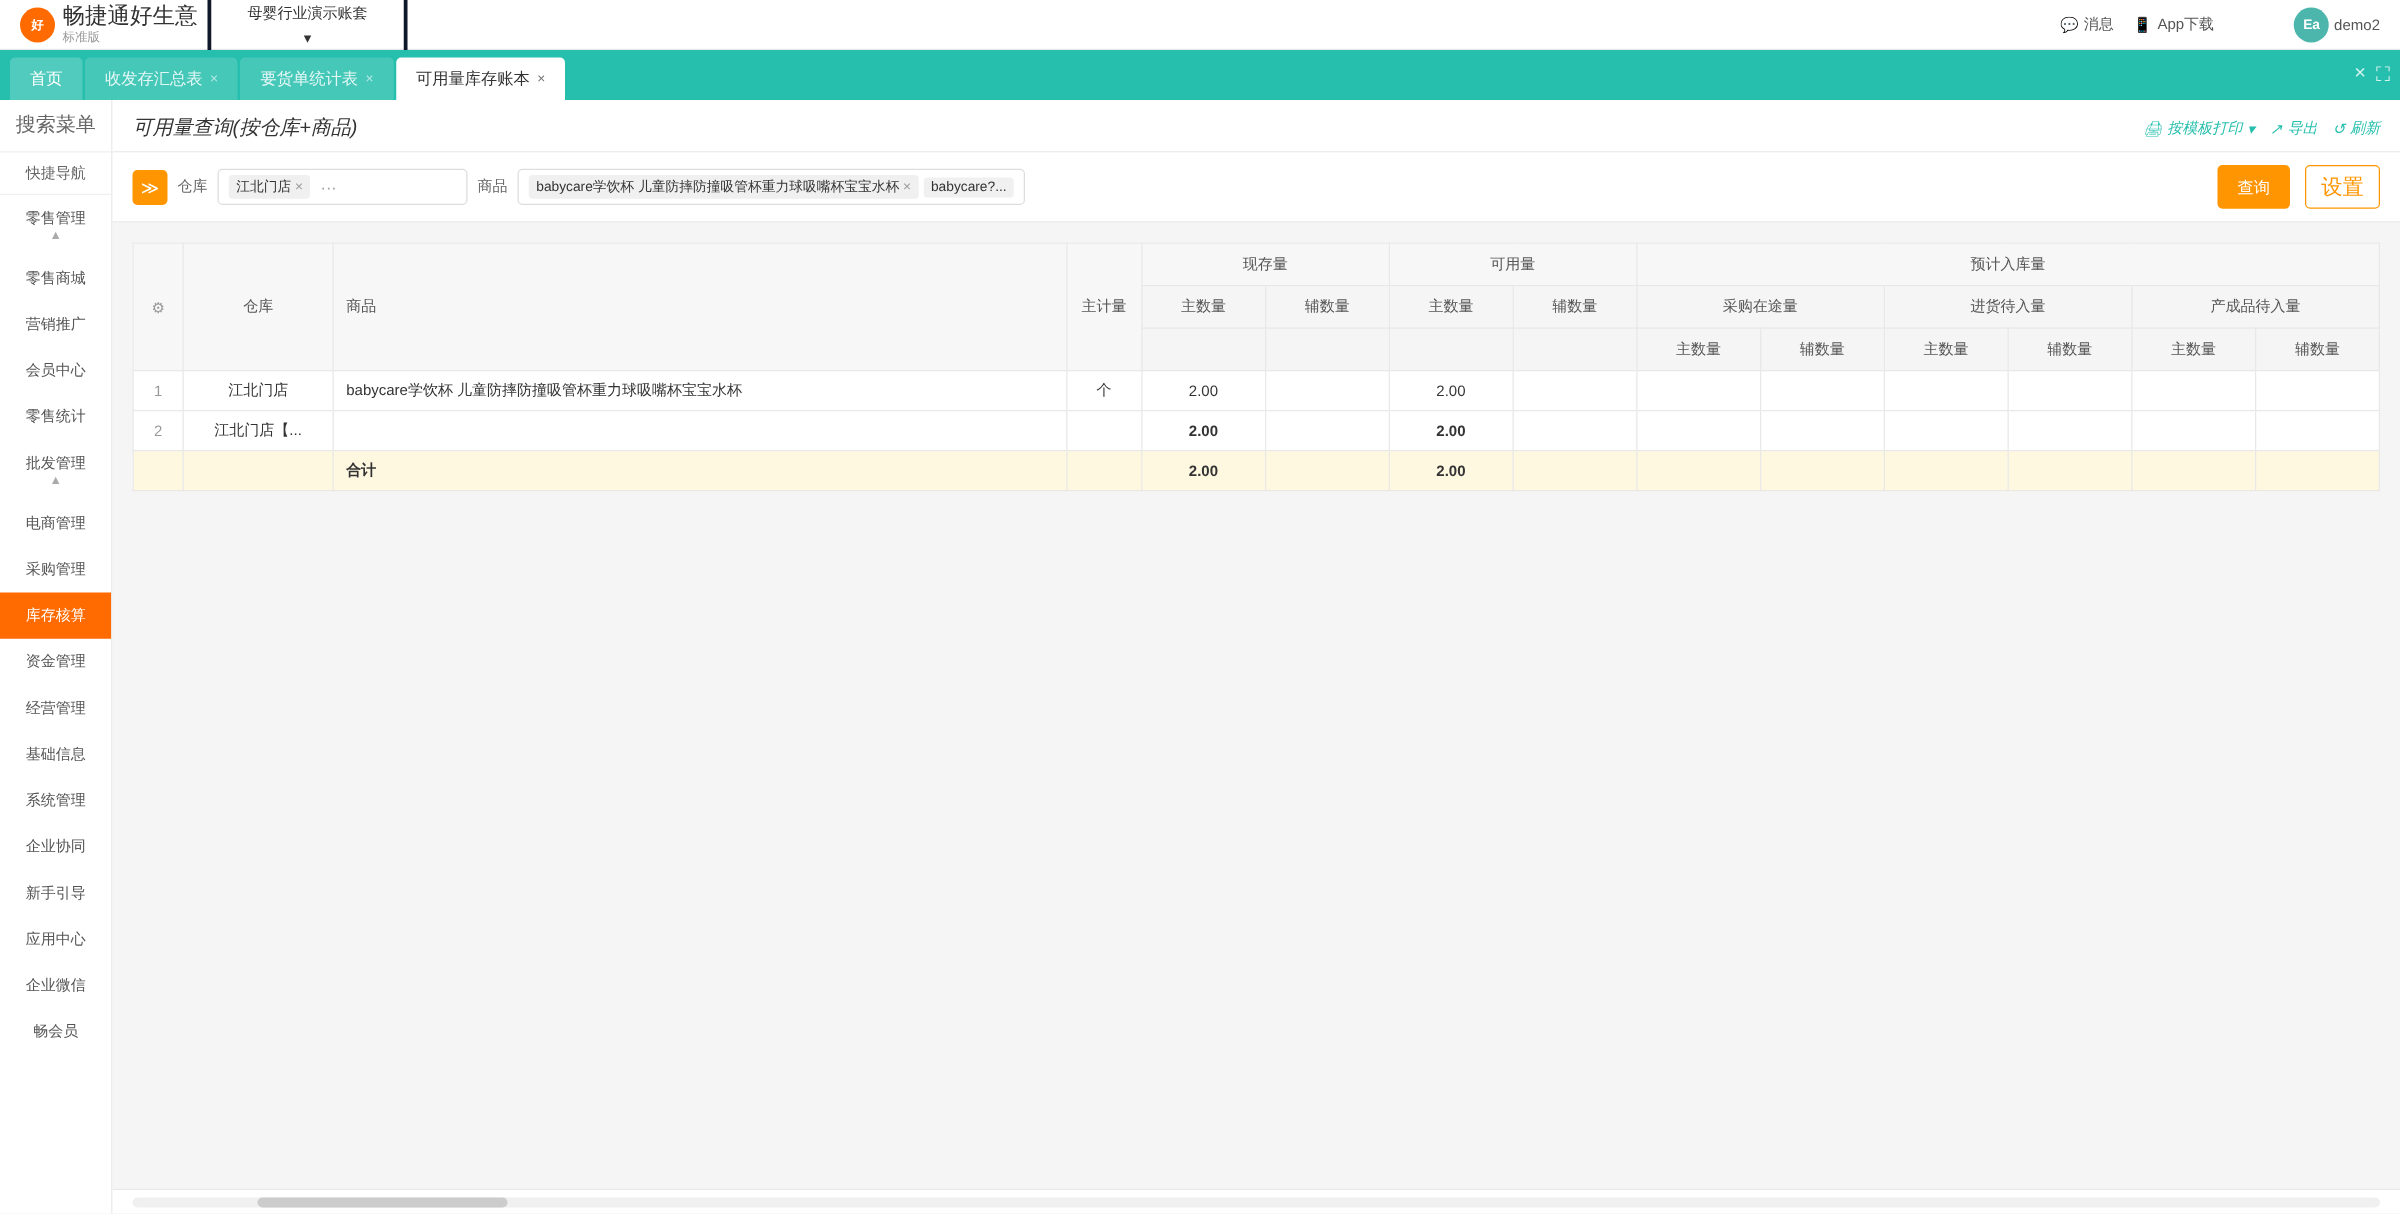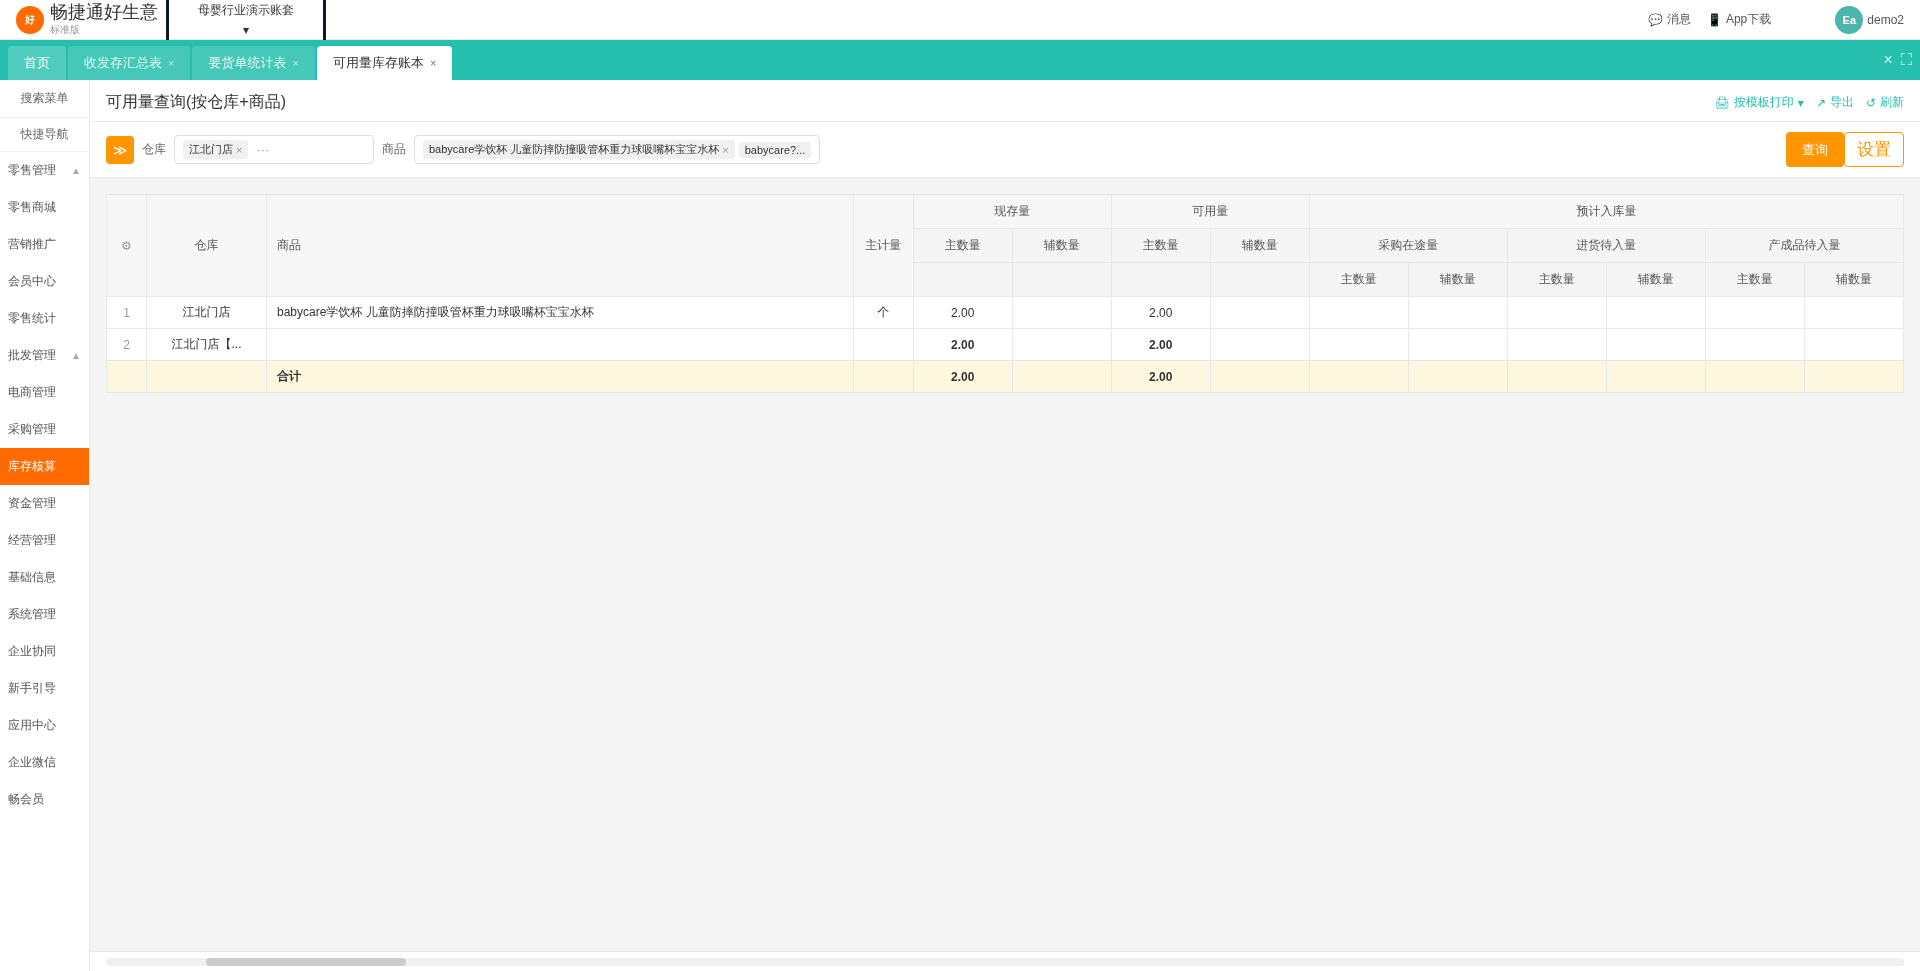--- a/index.html
+++ b/index.html
@@ -24,43 +24,43 @@
     .nav-tab .close-btn { font-size: 11px; opacity: 0.7; }
     .nav-tab.home { background: rgba(255,255,255,0.2); color: white; }
     .nav-controls { position: absolute; right: 8px; top: 50%; transform: translateY(-50%); display: flex; gap: 8px; }
     .nav-ctrl-btn { color: white; cursor: pointer; font-size: 16px; opacity: 0.8; }
 
     
     .main-layout { display: flex; flex: 1; overflow: hidden; }
 
     
     .sidebar { width: 90px; background: #fff; border-right: 1px solid #e8e8e8; display: flex; flex-direction: column; flex-shrink: 0; overflow-y: auto; }
-    .sidebar-search { padding: 10px 8px; font-size: 12px; color: #666; cursor: pointer; border-bottom: 1px solid #f0f0f0; text-align: center; }
+    .sidebar-search { padding: 10px 8px; font-size: 16px; color: #666; cursor: pointer; border-bottom: 1px solid #f0f0f0; text-align: center; }
     .sidebar-nav { padding: 8px 0; font-size: 12px; color: #666; cursor: pointer; text-align: center; border-bottom: 1px solid #f0f0f0; }
-    .sidebar-item { padding: 10px 8px; font-size: 12px; color: #555; cursor: pointer; text-align: center; display: flex; align-items: center; justify-content: space-between; }
+    .sidebar-item { padding: 10px 8px; font-size: 12px; color: #555; cursor: pointer; text-align: center; display: flex; align-items: center; justify-content: space-between; flex-direction: column; }
     .sidebar-item.active { background: #ff6b00; color: white; }
 
     
     .content { flex: 1; overflow: hidden; display: flex; flex-direction: column; background: #f5f5f5; }
 
     
-    .page-header { padding: 12px 16px 8px; background: #fff; border-bottom: 1px solid #e8e8e8; display: flex; align-items: center; justify-content: space-between; flex-shrink: 0; }
+    .page-header { padding: 12px 16px 8px; background: #fff; border-bottom: 1px solid #e8e8e8; display: flex; align-items: center; justify-content: space-between; flex-shrink: 0; font-style: italic; }
     .page-title { font-size: 16px; font-weight: 500; color: #333; }
     .page-actions { display: flex; align-items: center; gap: 12px; }
     .page-action-btn { display: flex; align-items: center; gap: 4px; font-size: 12px; color: #26bfad; cursor: pointer; }
 
     
     .filter-area { background: #fff; padding: 10px 16px; border-bottom: 1px solid #e8e8e8; display: flex; align-items: center; gap: 8px; flex-shrink: 0; }
     .filter-toggle { width: 28px; height: 28px; background: #ff9500; border-radius: 4px; display: flex; align-items: center; justify-content: center; color: white; cursor: pointer; font-size: 14px; }
     .filter-label { font-size: 12px; color: #666; }
     .filter-tag-group { display: flex; align-items: center; gap: 4px; border: 1px solid #ddd; border-radius: 4px; padding: 4px 8px; min-width: 200px; flex-wrap: wrap; }
     .filter-tag { background: #f0f0f0; border-radius: 3px; padding: 2px 6px; font-size: 11px; color: #333; display: flex; align-items: center; gap: 3px; }
     .filter-tag .tag-close { cursor: pointer; color: #999; font-size: 11px; }
     .filter-dots { color: #999; cursor: pointer; padding: 0 4px; }
-    .filter-actions { margin-left: auto; display: flex; gap: 0; }
+    .filter-actions { margin-left: auto; display: flex; gap: 12px; }
     .btn-query { background: #ff9500; color: white; border: none; border-radius: 4px; padding: 6px 16px; cursor: pointer; font-size: 13px; }
     .btn-setting { background: white; color: #ff9500; border: 1px solid #ff9500; border-radius: 4px; padding: 5px 12px; cursor: pointer; font-size: 17px; }
 
     
     .table-container { flex: 1; overflow: auto; padding: 16px; }
     .data-table { width: 100%; border-collapse: collapse; background: white; font-size: 12px; }
     .data-table th { background: #f5f5f5; border: 1px solid #e8e8e8; padding: 8px 10px; text-align: center; color: #555; font-weight: normal; white-space: nowrap; }
     .data-table td { border: 1px solid #e8e8e8; padding: 7px 10px; text-align: center; color: #333; background: white; }
     .data-table .col-num { width: 40px; color: #999; }
     .data-table .col-warehouse { width: 120px; }

